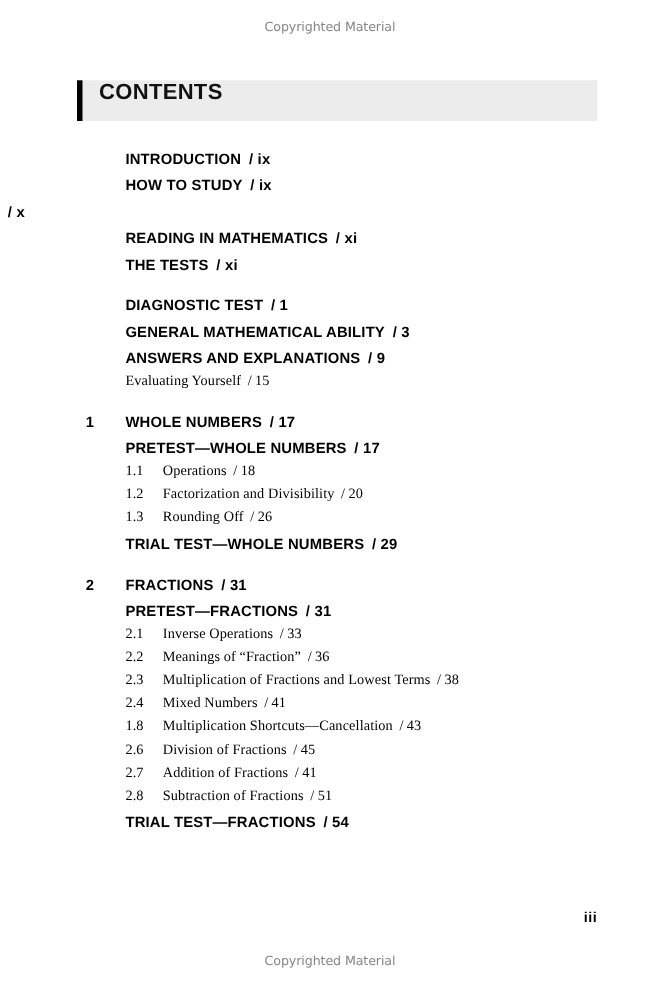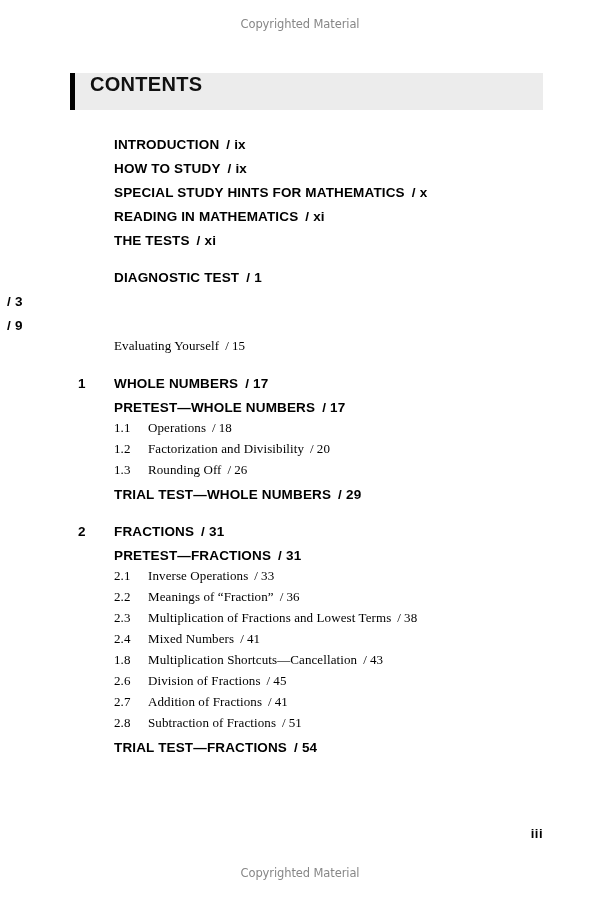--- a/index.html
+++ b/index.html
@@ -143,21 +143,20 @@
           <span class="label-major">INTRODUCTION</span>
           <span class="slash">/</span>
           <span class="pagenum">ix</span>
         </div>
         <div class="row major">
           <span class="label-major">HOW TO STUDY</span>
           <span class="slash">/</span>
           <span class="pagenum">ix</span>
         </div>
         <div class="row major">
-          <span class="label-major">SPECIAL STUDY HINTS FOR MATHEMATICS</span>
           <span class="slash">/</span>
           <span class="pagenum">x</span>
         </div>
         <div class="row major">
           <span class="label-major">READING IN MATHEMATICS</span>
           <span class="slash">/</span>
           <span class="pagenum">xi</span>
         </div>
         <div class="row major">
           <span class="label-major">THE TESTS</span>
@@ -165,24 +164,26 @@
           <span class="pagenum">xi</span>
         </div>
       </div>
       <div class="group">
         <div class="row major">
           <span class="label-major">DIAGNOSTIC TEST</span>
           <span class="slash">/</span>
           <span class="pagenum">1</span>
         </div>
         <div class="row major">
+          <span class="label-major">GENERAL MATHEMATICAL ABILITY</span>
           <span class="slash">/</span>
           <span class="pagenum">3</span>
         </div>
         <div class="row major">
+          <span class="label-major">ANSWERS AND EXPLANATIONS</span>
           <span class="slash">/</span>
           <span class="pagenum">9</span>
         </div>
         <div class="row minor flush">
           <span class="label-minor">Evaluating Yourself</span>
           <span class="slash">/</span>
           <span class="pagenum">15</span>
         </div>
       </div>
       <div class="group">

